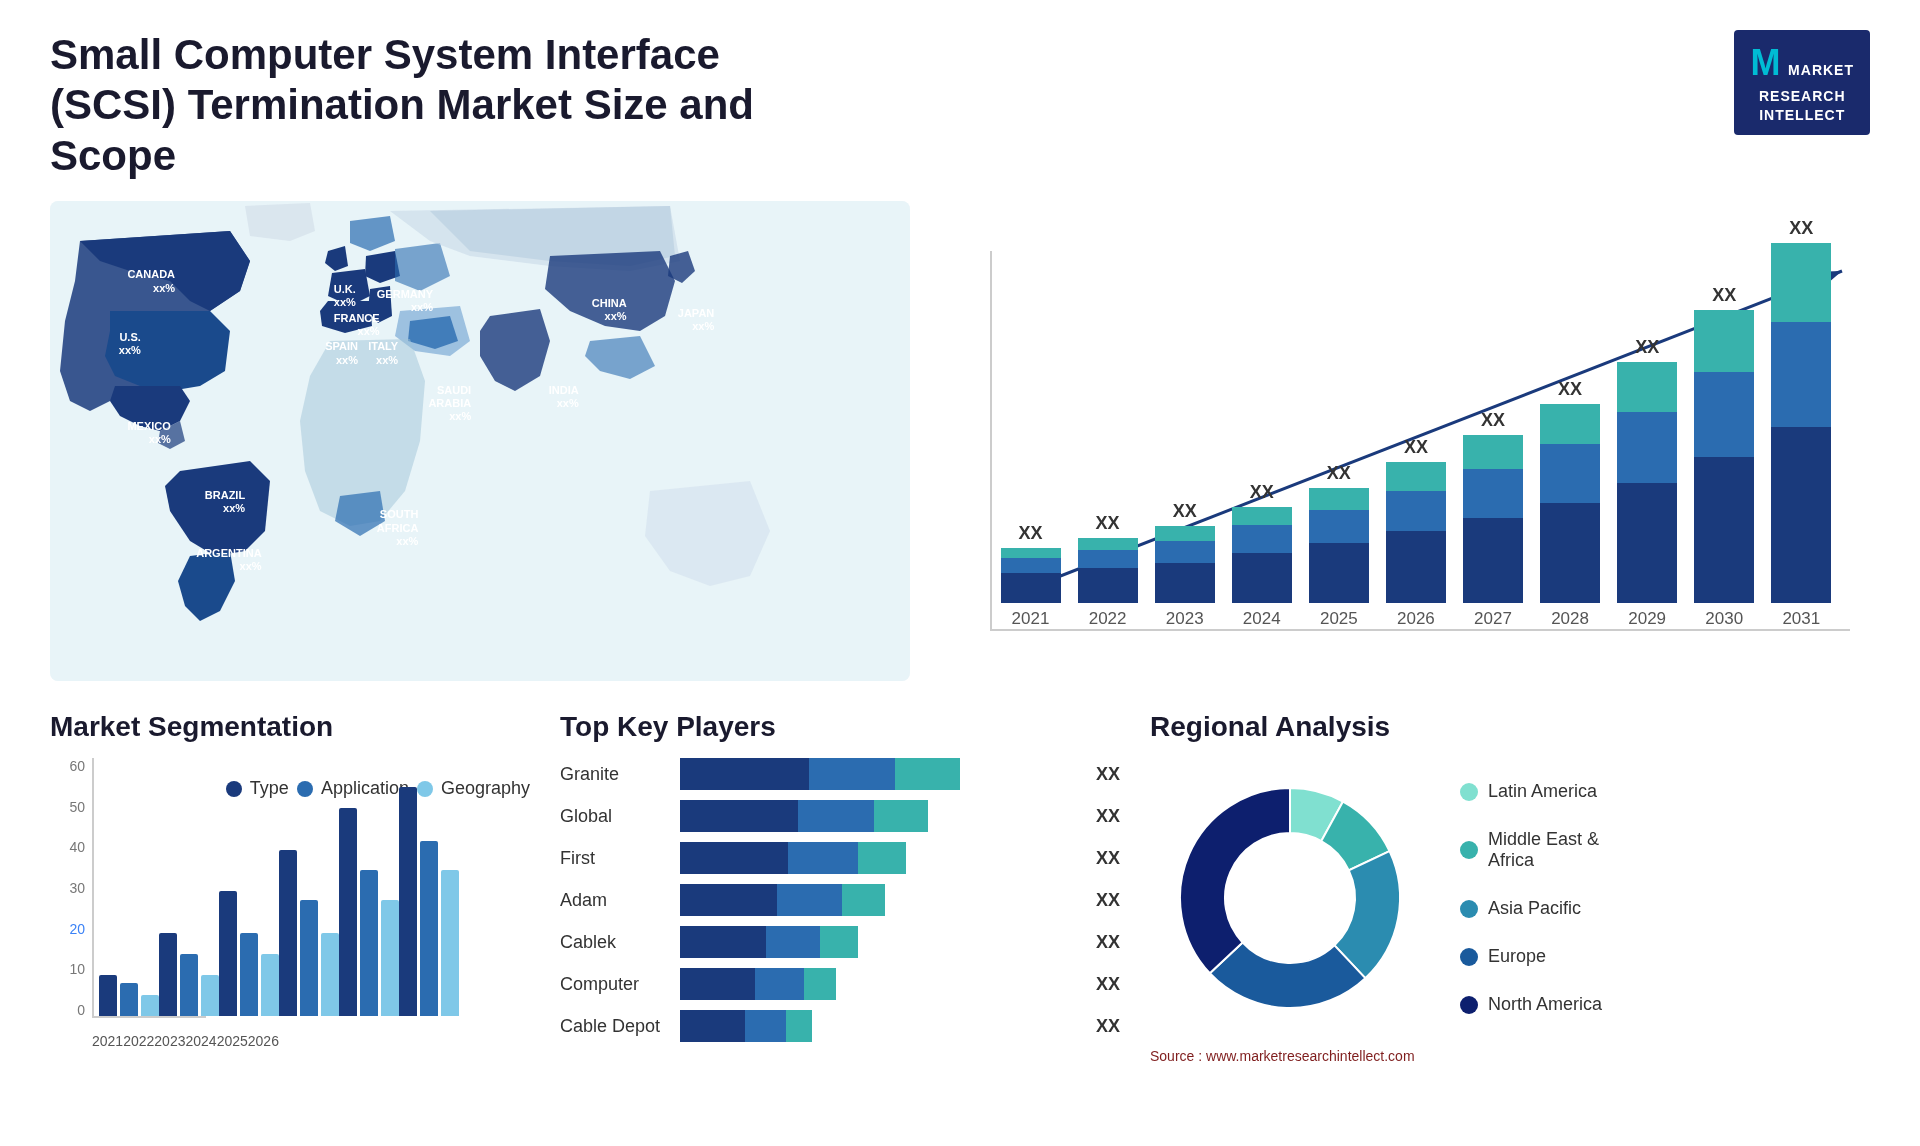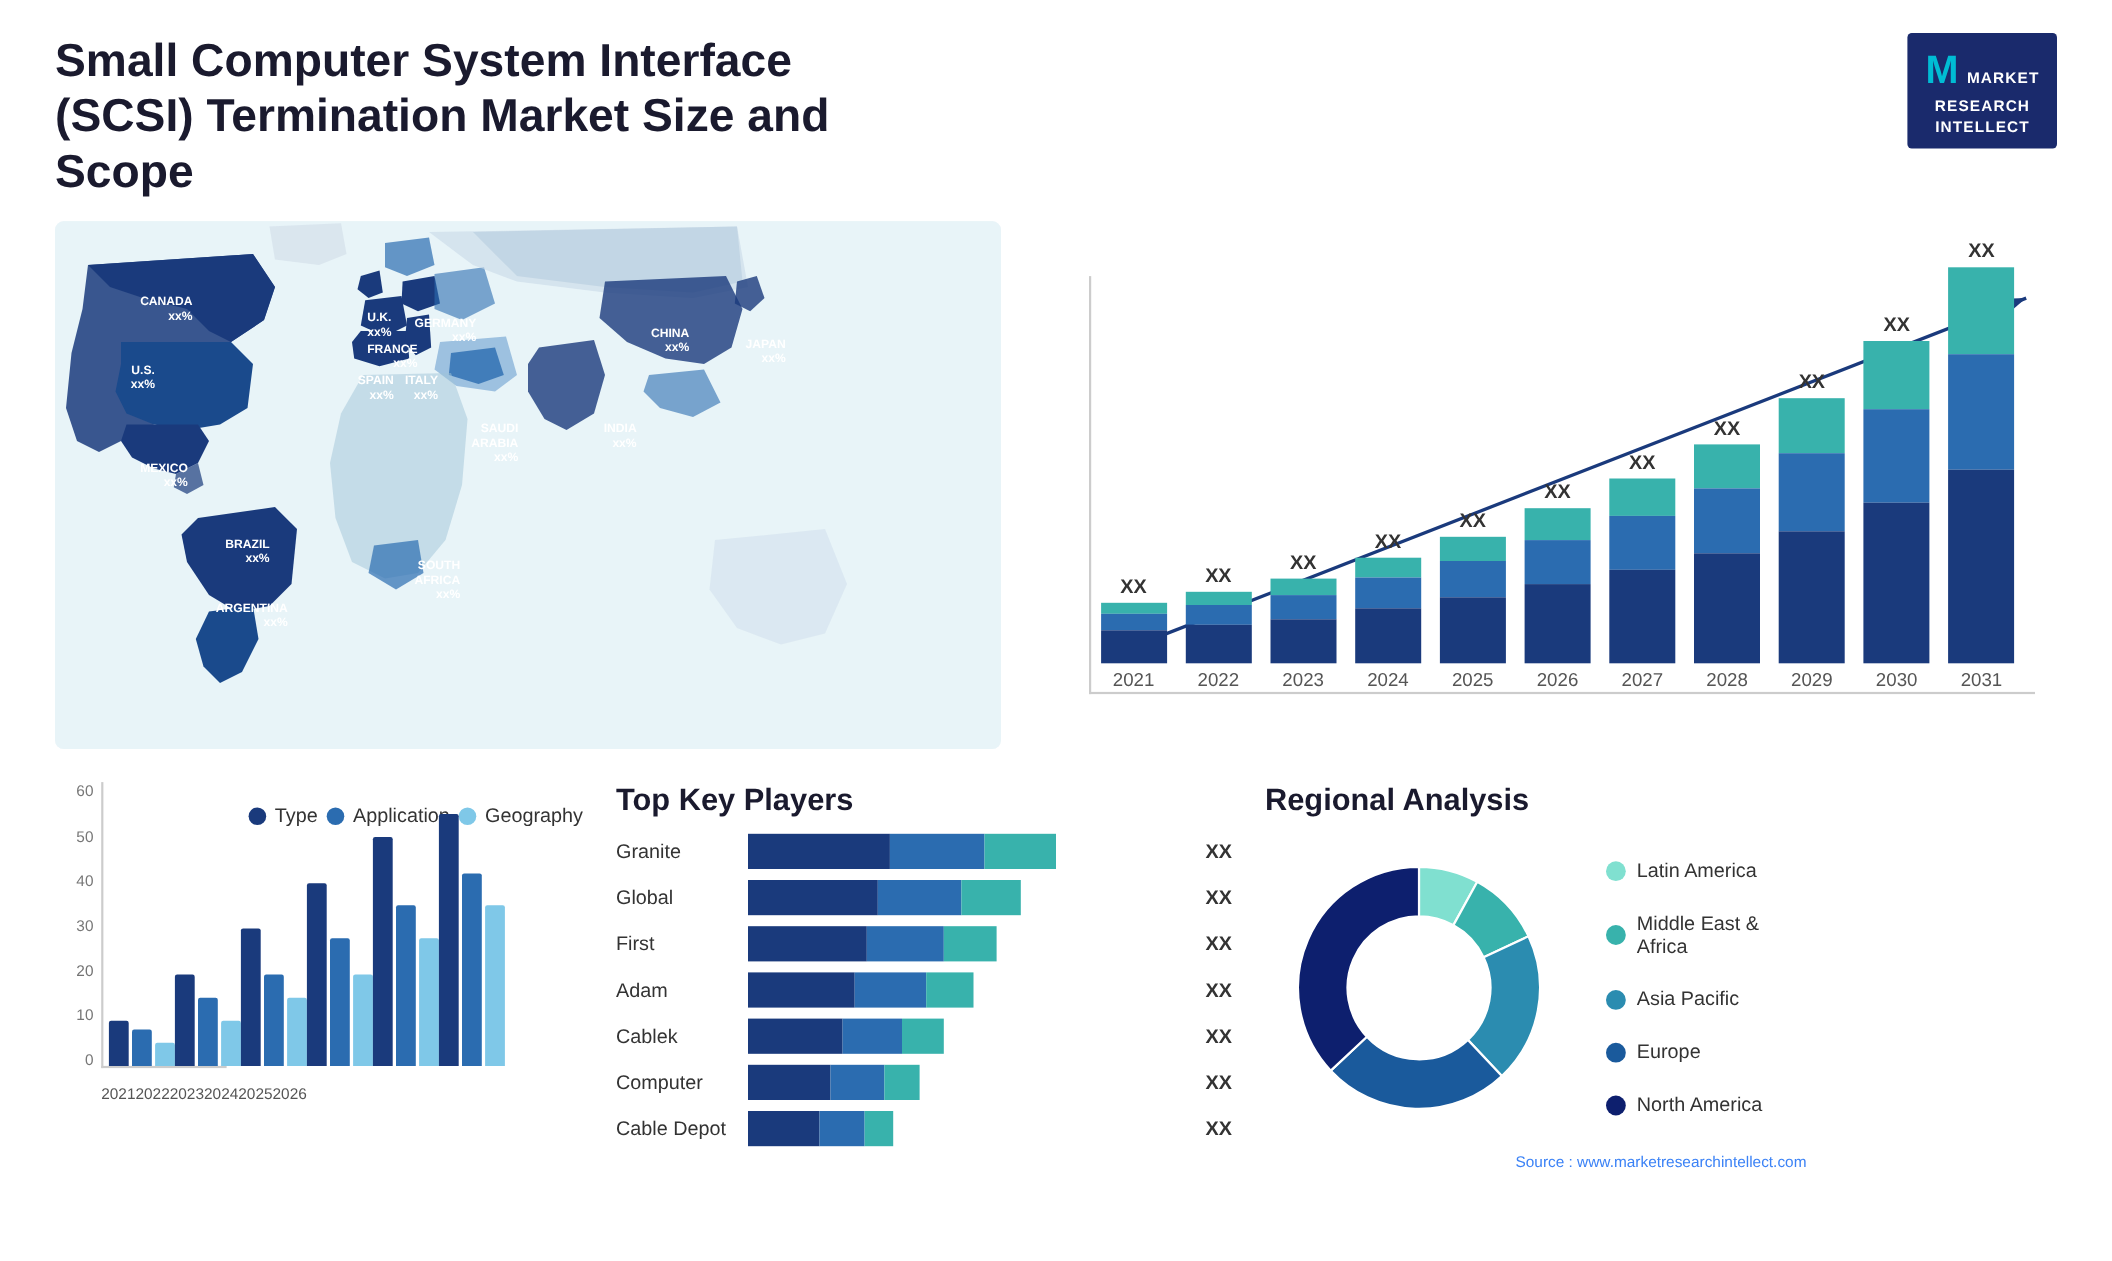--- a/index.html
+++ b/index.html
@@ -227,22 +227,22 @@
     }
     .donut-legend-dot {
       width: 18px;
       height: 18px;
       border-radius: 50%;
       flex-shrink: 0;
     }
 
     .source-text {
       font-size: 14px;
-      color: #3b82f6;
-      text-align: center;
+      color: #7f1d1d;
+      text-align: left;
       margin-top: 10px;
     }
 
     
     .map-label {
       position: absolute;
       font-size: 11px;
       font-weight: 700;
       color: #fff;
       text-align: right;
@@ -477,29 +477,30 @@
               <div class="bar-x-label">2031</div>
             </div>
           </div>
       </div>
     </div>
   </div>
 
   <div class="bottom-row">
 
     <div class="segmentation-section">
+      <div class="section-title">Market Segmentation</div>
       <div style="display:flex; gap:20px; align-items:flex-start;">
         <div style="position:relative; flex:1; height:300px;">
 
           <div style="position:absolute;left:0;top:0;bottom:40px;width:40px;display:flex;flex-direction:column;justify-content:space-between;align-items:flex-end;padding-right:5px;">
             <span style="font-size:14px;color:#777;">60</span>
             <span style="font-size:14px;color:#777;">50</span>
             <span style="font-size:14px;color:#777;">40</span>
             <span style="font-size:14px;color:#777;">30</span>
-            <span style="font-size:14px;color:#737373;">20</span>
+            <span style="font-size:14px;color:#3b82f6;">20</span>
             <span style="font-size:14px;color:#777;">10</span>
             <span style="font-size:14px;color:#777;">0</span>
           </div>
           <div id="seg-chart" style="position:absolute;left:42px;top:0;right:0;bottom:40px;border-left:2px solid #ccc;border-bottom:2px solid #ccc;display:flex;align-items:flex-end;justify-content:space-around;padding:0 5px 0 5px;">
           <div style="display: flex; flex-direction: row; align-items: flex-end; gap: 3px;">
                 <div style="width: 18px; height: 41.6667px; background: rgb(26, 58, 124); border-radius: 2px 2px 0px 0px;"></div>
                 <div style="width: 18px; height: 33.3333px; background: rgb(43, 108, 176); border-radius: 2px 2px 0px 0px;"></div>
                 <div style="width: 18px; height: 20.8333px; background: rgb(127, 200, 232); border-radius: 2px 2px 0px 0px;"></div>
               </div>
               <div style="display: flex; flex-direction: row; align-items: flex-end; gap: 3px;">

